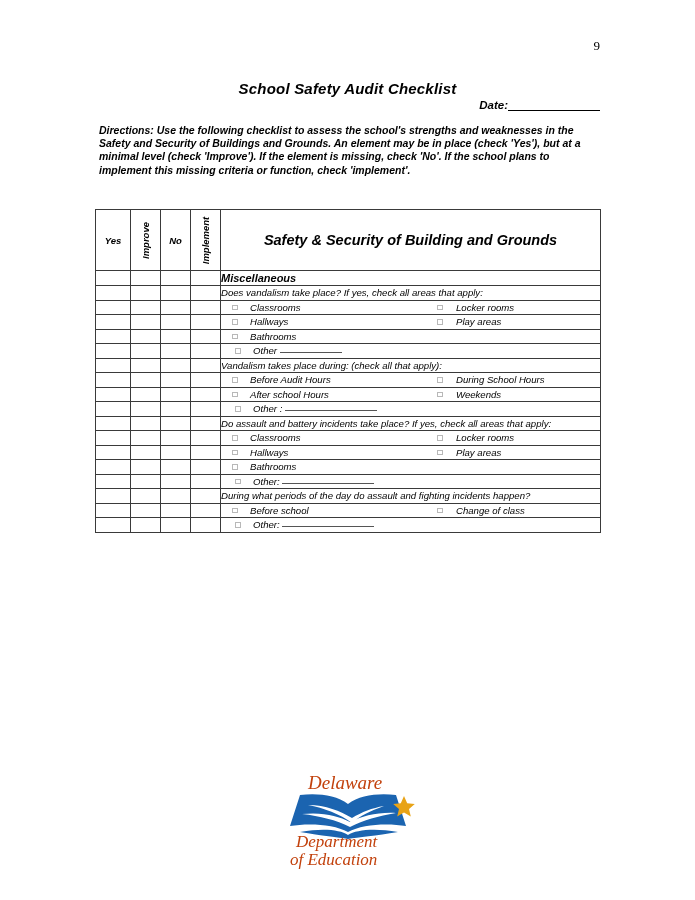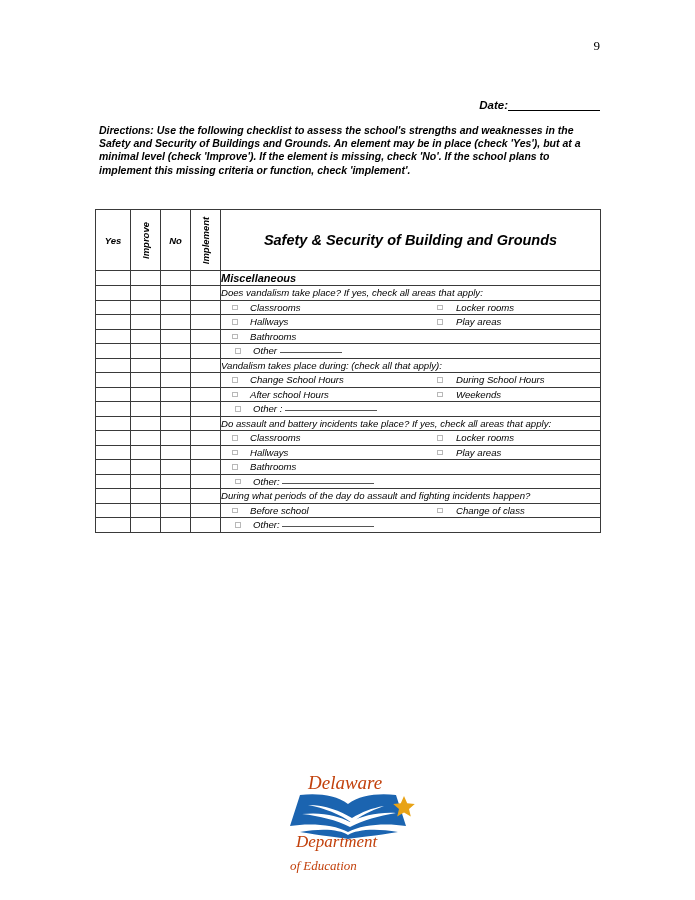--- a/index.html
+++ b/index.html
@@ -189,30 +189,31 @@
   }
   .logo-word{
     position:absolute;
     font-family:"Liberation Serif", serif;
     font-style:italic;
     color:#c2410c;
     white-space:nowrap;
   }
   .lw-delaware{ top:0px;  left:30px; font-size:19px; }
   .lw-dept{     top:60px; left:18px; font-size:17px; }
-  .lw-ofed{     top:86px; left:12px; font-size:13px;font-style:italic; }
+  .lw-ofed{     top:78px; left:12px; font-size:17px;font-style:italic; }
   .logo-art{position:absolute;top:20px;left:0;width:140px;height:48px;}
 </style>
 </head>
 <body>
 
 <div class="page">
 
   <div class="page-number">9</div>
 
+  <div class="doc-title">School Safety Audit Checklist</div>
 
   <div class="date-wrap">
     <span>Date:</span><span class="date-line"></span>
   </div>
 
   <div class="directions">Directions:  Use the following checklist to assess the school's strengths and weaknesses in the Safety and Security of Buildings and Grounds.  An element may be in place (check 'Yes'), but at a minimal level (check 'Improve').  If the element is missing, check 'No'.  If the school plans to implement this missing criteria or function, check 'implement'.</div>
 
   <div class="tbl-wrap">
     <table class="audit">
       <colgroup>
@@ -312,21 +313,21 @@
             <td class="q-cell">Vandalism takes place during:  (check all that apply):</td>
           </tr>
           <tr class="opt-row">
             <td></td>
             <td></td>
             <td></td>
             <td></td>
             <td class="opt-cell">
               <div class="opt-inner">
                 <span class="cb left"></span>
-                <span class="opt-txt left">Change School Hours</span>
+                <span class="opt-txt left">Before Audit Hours</span>
                 <span class="cb right"></span>
                 <span class="opt-txt right">During School Hours</span>
               </div>
             </td>
           </tr>
           <tr class="opt-row">
             <td></td>
             <td></td>
             <td></td>
             <td></td>

